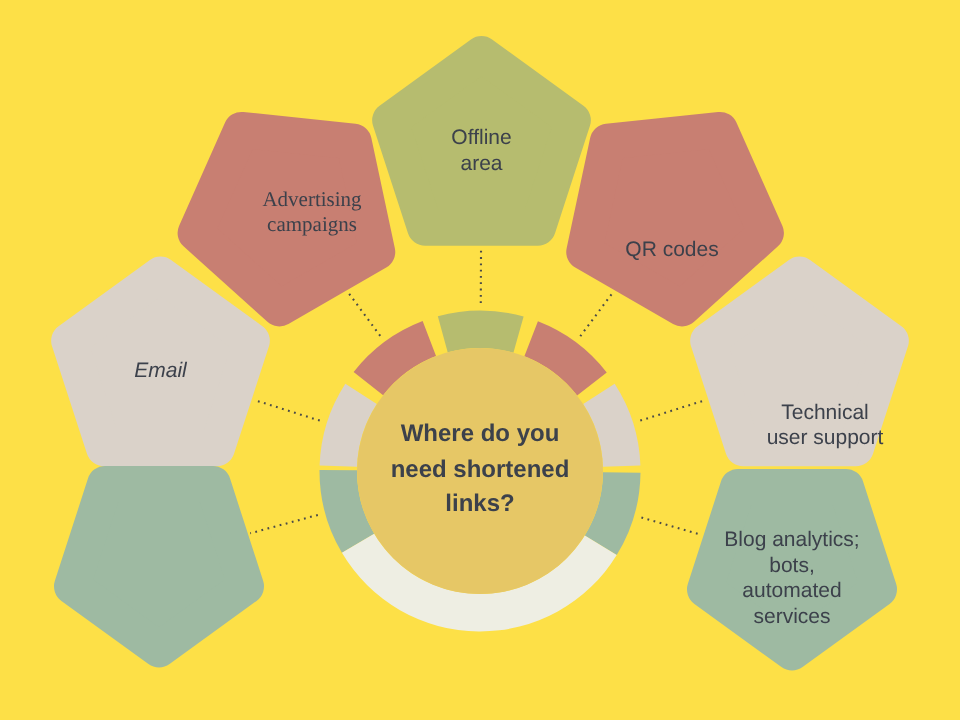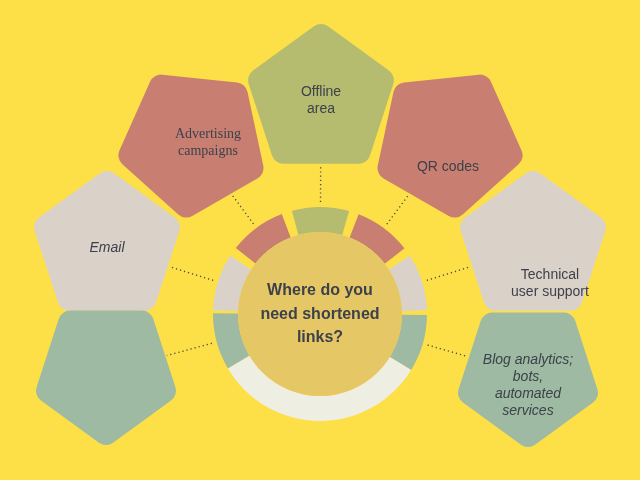--- a/index.html
+++ b/index.html
@@ -71,21 +71,21 @@
     </svg>
 
   <div class="node-label" style="left: 321px; top: 100px;">Offline
 area</div>
   <div class="node-label" style="left: 208px; top: 142px; font-family: Liberation Serif, serif;">Advertising
 campaigns</div>
   <div class="node-label" style="left: 448px; top: 142px; margin-top: 24px;">QR codes</div>
   <div class="node-label" style="left: 107px; top: 247px; font-style: italic;">Email</div>
   <div class="node-label" style="left: 550px; top: 247px; margin-top: 36px;">Technical
 user support</div>
-  <div class="node-label" style="left: 528px; top: 385px; font-style: italic;">Blog analytics;
+  <div class="node-label" style="left: 528px; top: 385px;">Blog analytics;
 bots,
 automated
 services</div>
 
   <div class="center-question" style="left: 320px; top: 313px;">Where do you
 need shortened
 links?</div>
 </div>
 
 </body></html>

